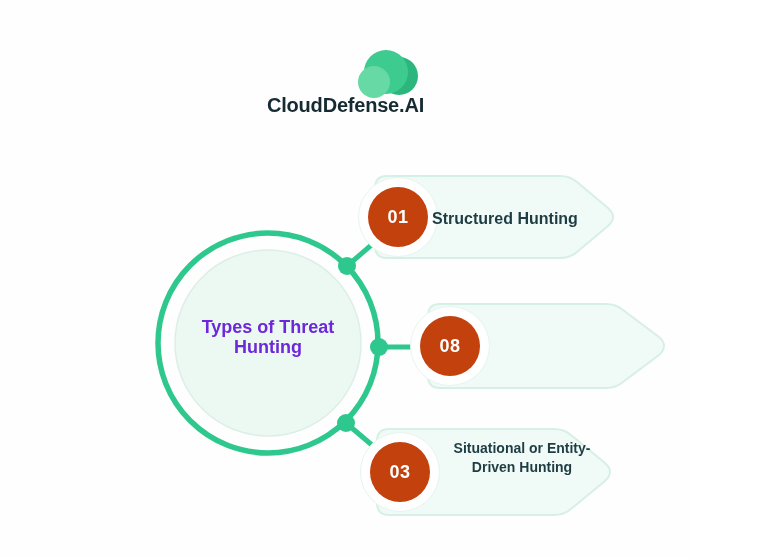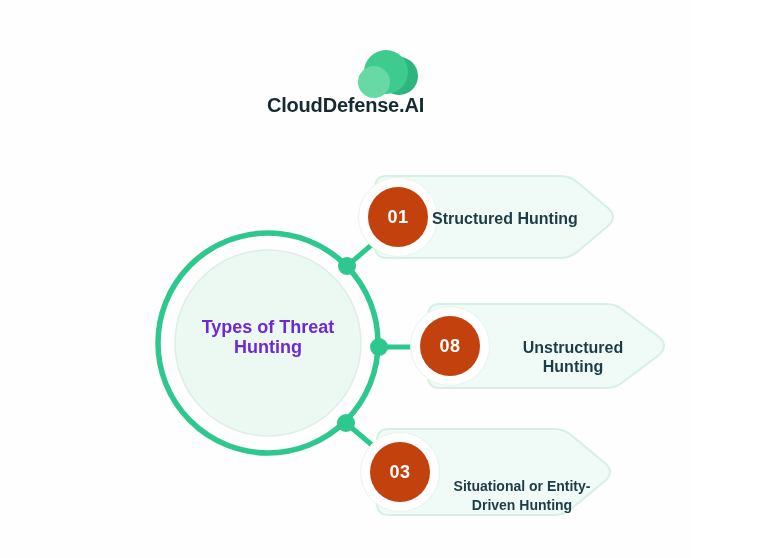--- a/index.html
+++ b/index.html
@@ -34,21 +34,21 @@
     width:60px;height:60px;border-radius:50%;background:#c2410c;
     display:flex;align-items:center;justify-content:center;
     color:#ffffff;font-size:18px;font-weight:700;letter-spacing:0.5px;
   }
   .item-title{
     position:absolute;text-align:center;font-weight:700;color:#1e3c44;
     font-size:16px;line-height:19px;
   }
   .item-title-1{left:425px;top:209px;width:160px;}
   .item-title-2{left:492px;top:338px;width:162px;}
-  .item-title-3{left:440px;top:477px;width:164px;font-size:14px;line-height:19px;}
+  .item-title-3{left:440px;top:439px;width:164px;font-size:14px;line-height:19px;}
 </style>
 </head>
 <body>
 
 <div class="canvas">
 
   <div class="brand-header">
     <div class="logo-icon">
       <span class="c logo-c-dark"></span>
       <span class="c logo-c-mid"></span>
@@ -80,21 +80,20 @@
     <div class="hub-title">Types of Threat Hunting</div>
 
     <div class="item-circle" style="left:358px;top:177px;">
       <div class="num-circle">01</div>
     </div>
     <div class="item-title item-title-1">Structured Hunting</div>
 
     <div class="item-circle" style="left:410px;top:306px;">
       <div class="num-circle">08</div>
     </div>
-    <div class="item-title item-title-2">Unstructured Hunting</div>
 
     <div class="item-circle" style="left:360px;top:432px;">
       <div class="num-circle">03</div>
     </div>
     <div class="item-title item-title-3">Situational or Entity-Driven Hunting</div>
 
   </div>
 </div>
 
 </body></html>

